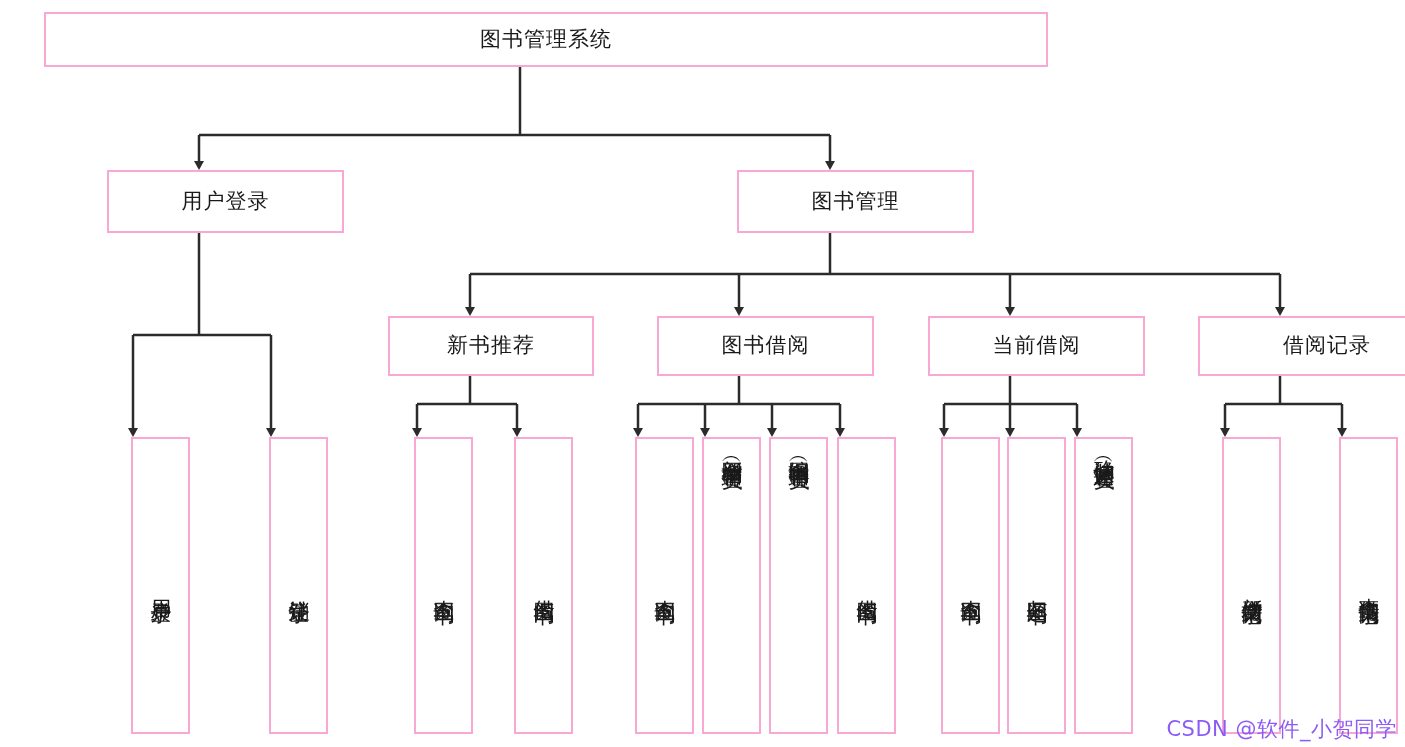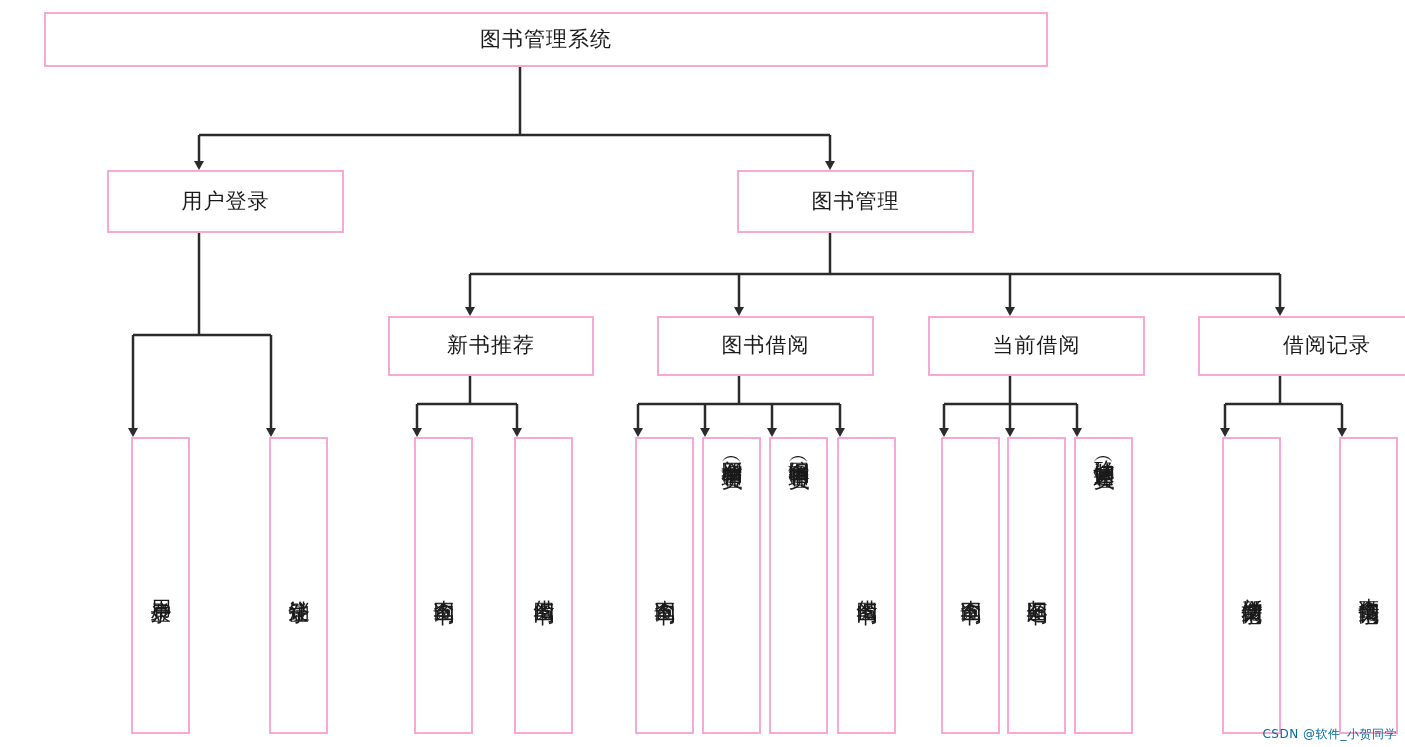--- a/index.html
+++ b/index.html
@@ -58,22 +58,22 @@
     white-space: nowrap;
     max-height: 100%;
   }
   .node-v.align-top {
     align-items: flex-start;
   }
   .watermark {
     position: absolute;
     right: 8px;
     bottom: 4px;
-    font-size: 12px;
-    color: #0369a1;
+    font-size: 21px;
+    color: #8b5cf6;
     letter-spacing: 0.5px;
     white-space: nowrap;
   }
 </style>
 </head>
 <body>
 
 <div id="diagram-root">
 
   <svg class="connectors" viewBox="0 0 1405 747" xmlns="http://www.w3.org/2000/svg">

